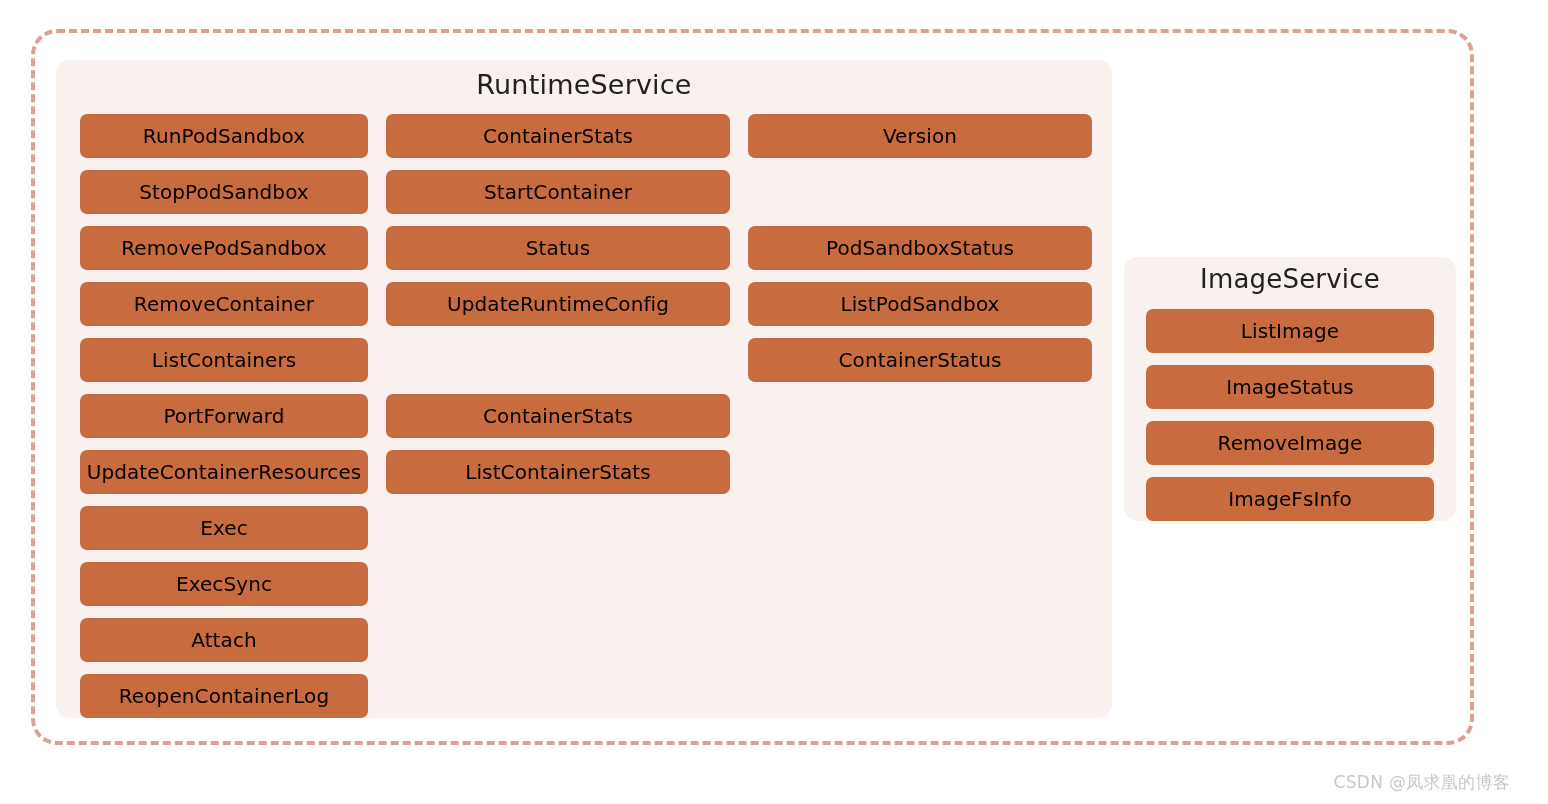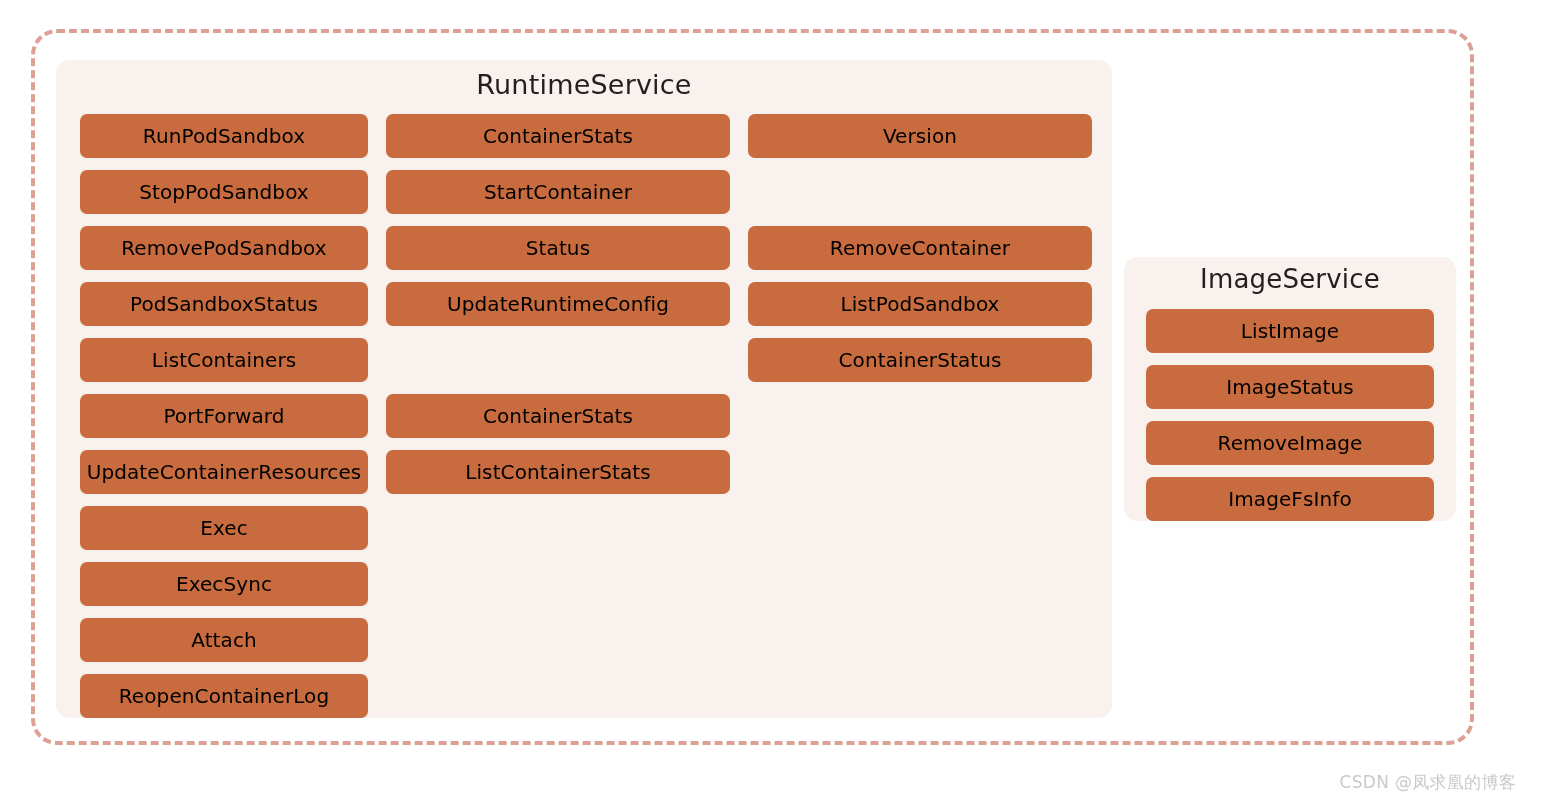--- a/index.html
+++ b/index.html
@@ -98,21 +98,21 @@
     white-space: nowrap;
     box-sizing: border-box;
   }
   .pill.empty {
     background: transparent;
   }
 
   
   #watermark {
     position: absolute;
-    right: 32px;
+    right: 38px;
     bottom: 10px;
     color: #c9c9cc;
     font-size: 17px;
     letter-spacing: .3px;
     white-space: nowrap;
   }
 </style>
 </head>
 <body>
 
@@ -124,22 +124,22 @@
     <h2 class="panel-title">RuntimeService</h2>
     <div class="grid grid-runtime" id="runtime-grid">
         <div class="pill">RunPodSandbox</div>
         <div class="pill">ContainerStats</div>
         <div class="pill">Version</div>
         <div class="pill">StopPodSandbox</div>
         <div class="pill">StartContainer</div>
         <div class="pill empty"></div>
         <div class="pill">RemovePodSandbox</div>
         <div class="pill">Status</div>
+        <div class="pill">PodSandboxStatus</div>
         <div class="pill">RemoveContainer</div>
-        <div class="pill">PodSandboxStatus</div>
         <div class="pill">UpdateRuntimeConfig</div>
         <div class="pill">ListPodSandbox</div>
         <div class="pill">ListContainers</div>
         <div class="pill empty"></div>
         <div class="pill">ContainerStatus</div>
         <div class="pill">PortForward</div>
         <div class="pill">ContainerStats</div>
         <div class="pill empty"></div>
         <div class="pill">UpdateContainerResources</div>
         <div class="pill">ListContainerStats</div>

